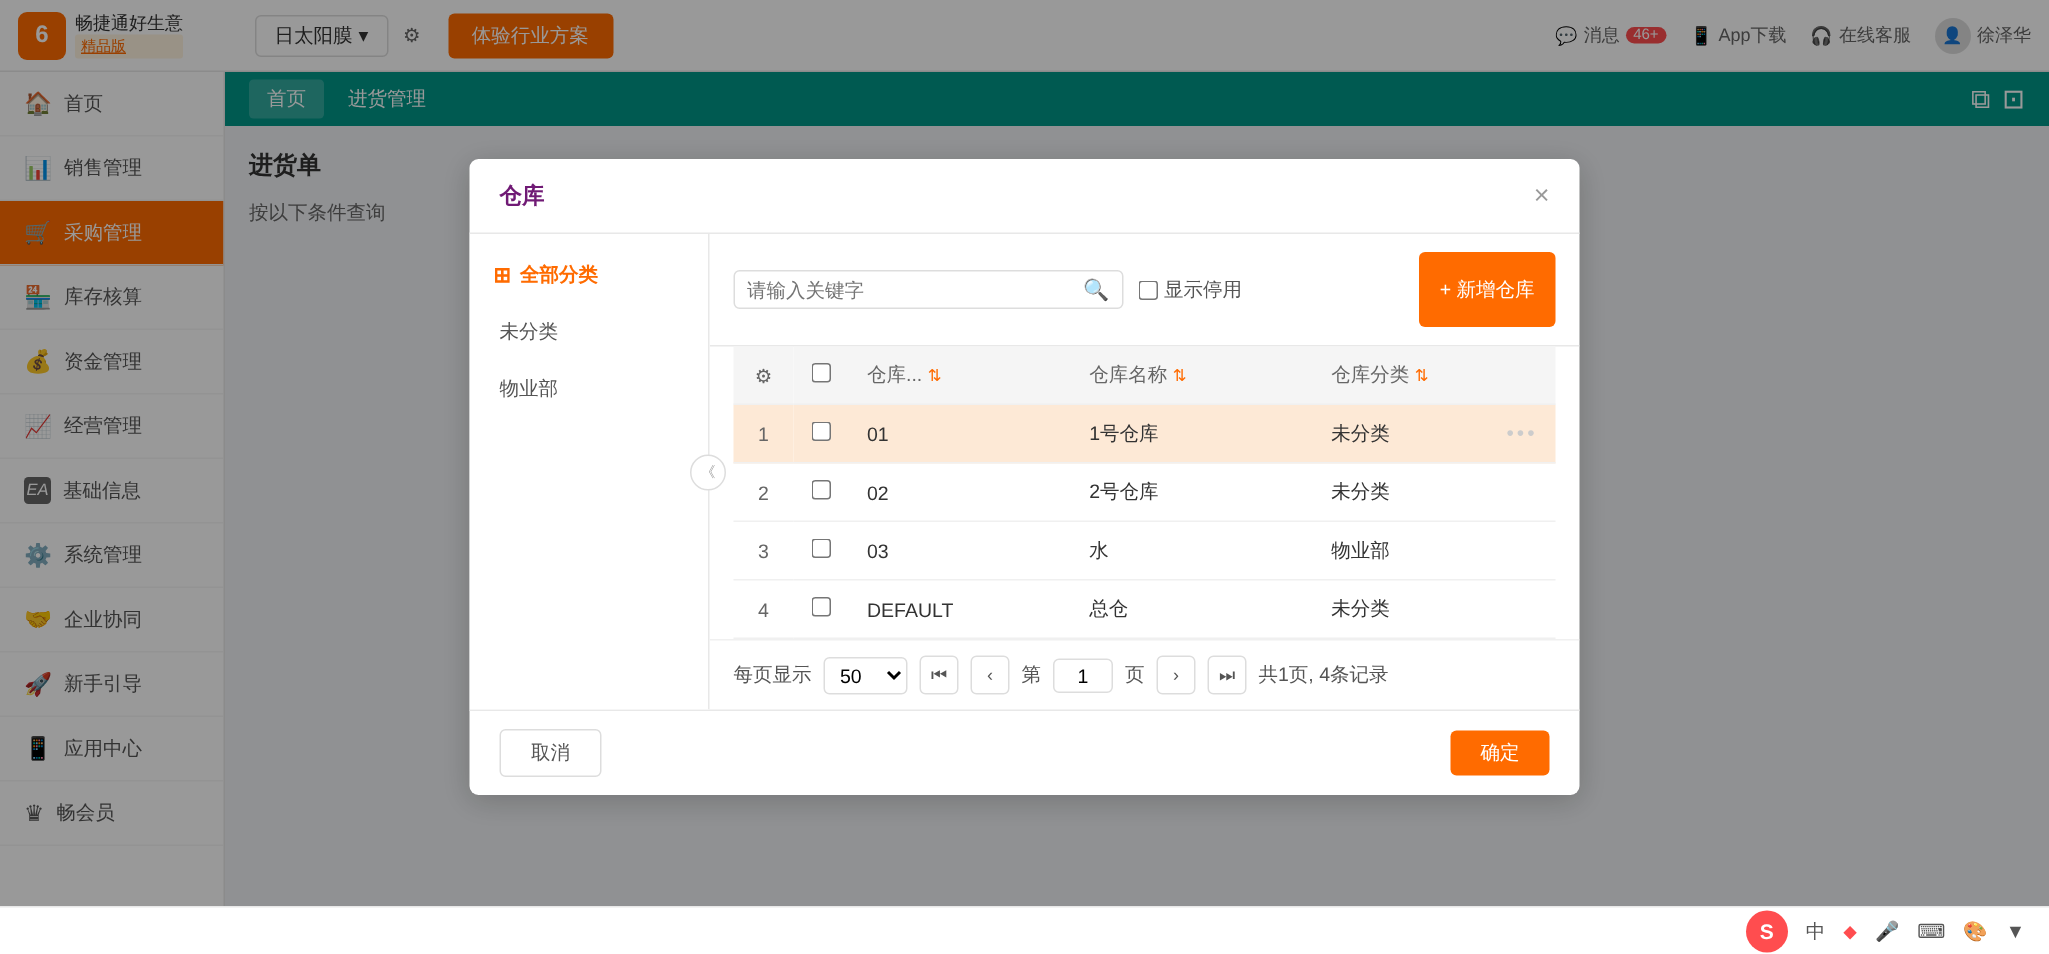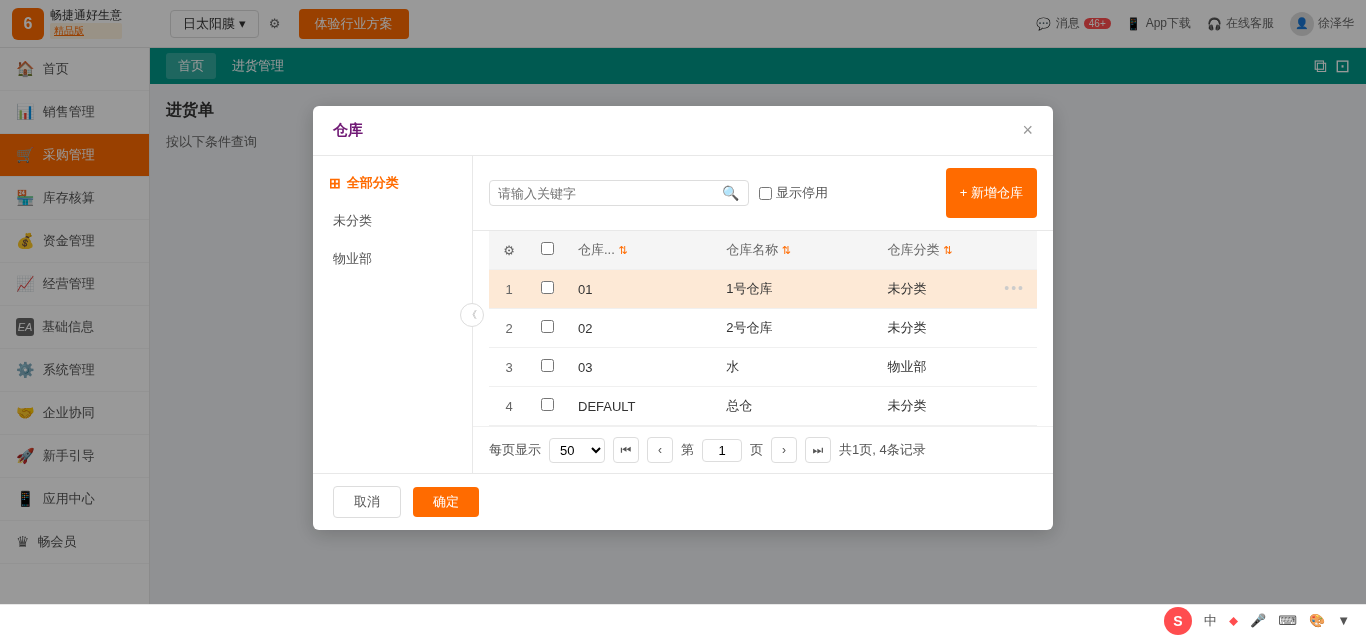--- a/index.html
+++ b/index.html
@@ -214,21 +214,21 @@
       font-size: 12px; color: #555;
     }
     .page-btn:disabled { color: #ccc; cursor: default; }
     .page-input {
       width: 40px; border: 1px solid #ddd; border-radius: 4px;
       padding: 3px 6px; text-align: center; font-size: 13px;
     }
 
     
     .modal-action-footer {
-      display: flex; align-items: center; justify-content: flex-start;
+      display: flex; align-items: center; justify-content: space-between;
       padding: 12px 20px; gap: 12px;
       border-top: 1px solid #e8e8e8;
     }
     .btn-cancel {
       padding: 6px 20px; border: 1px solid #ddd; border-radius: 4px;
       background: #fff; cursor: pointer; font-size: 13px; color: #555;
     }
     .btn-confirm {
       padding: 6px 20px; border: none; border-radius: 4px;
       background: #ff6b00; color: #fff; cursor: pointer; font-size: 13px;

